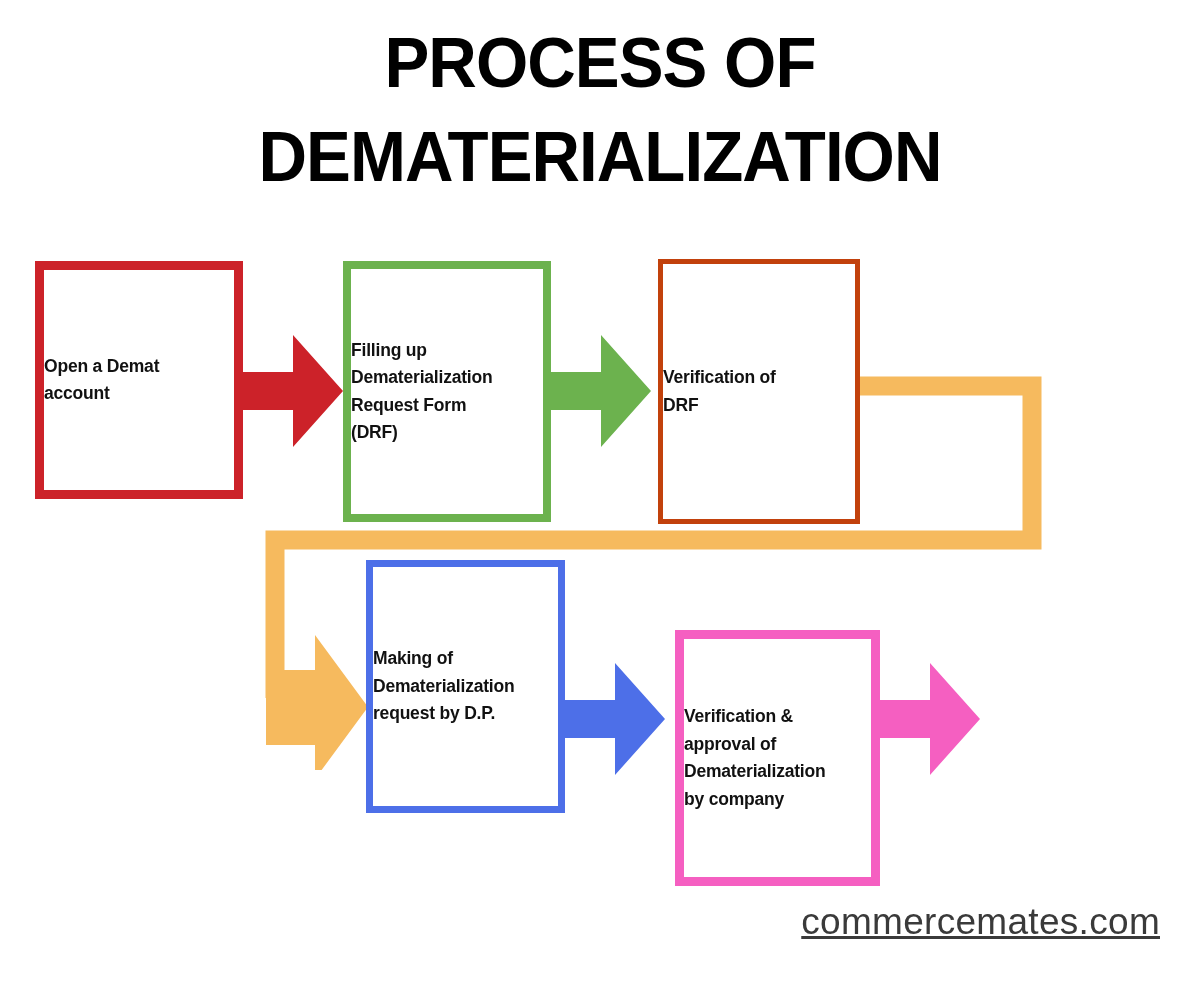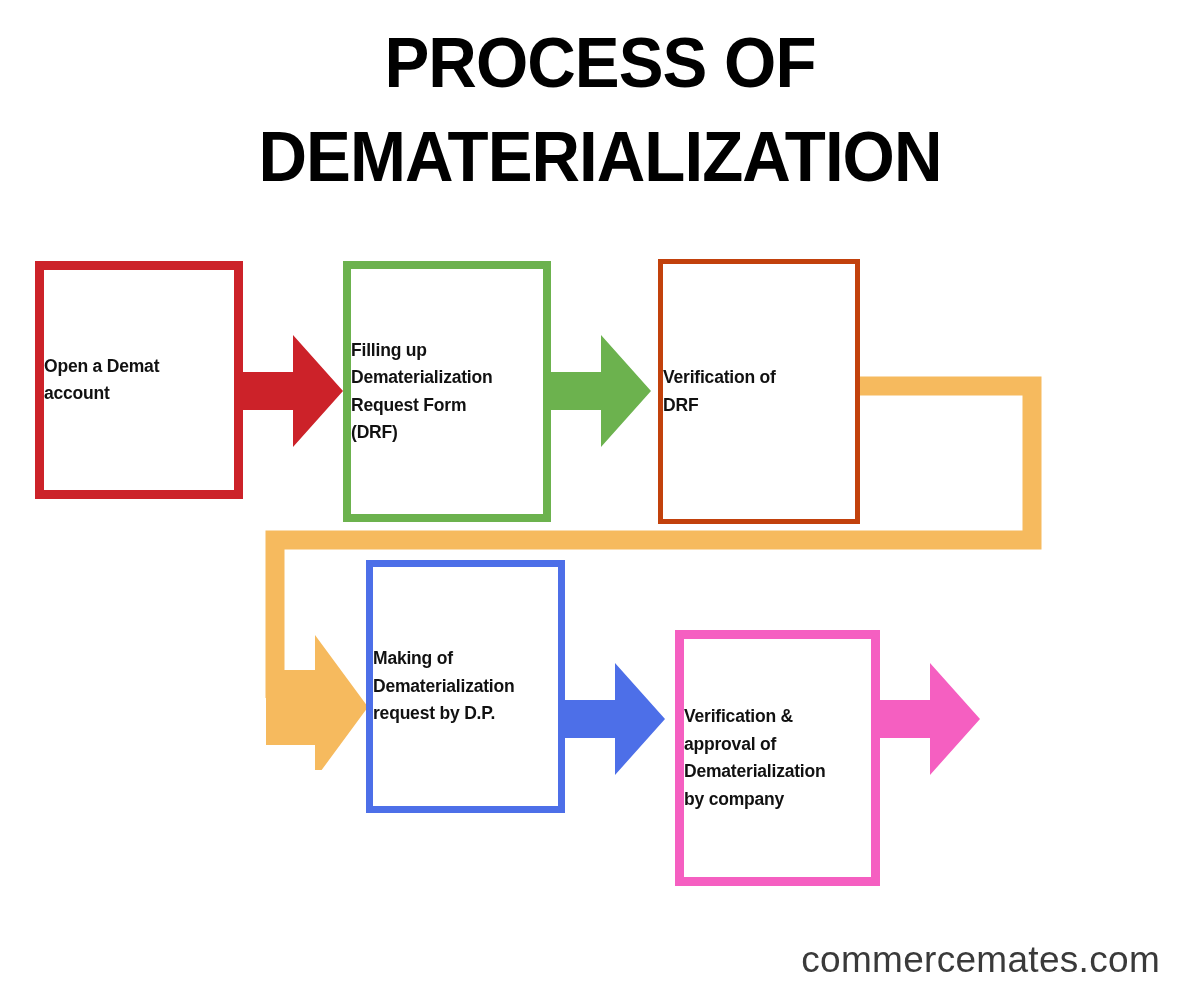--- a/index.html
+++ b/index.html
@@ -72,28 +72,29 @@
   .connector {
     position: absolute;
     z-index: 1;
   }
   .connector svg { display: block; }
 
   
   .footer {
     position: absolute;
     right: 40px;
-    top: 938px;
+    top: 900px;
     font-family: "Liberation Sans", sans-serif;
     font-weight: normal;
     font-size: 37px;
     line-height: 44px;
     color: #3a3a3a;
     letter-spacing: 0.3px;
     white-space: nowrap;
+    text-decoration: underline;
   }
 </style>
 </head>
 <body>
 
 <div id="canvas">
 
   <div class="title-block">
     <span class="title-line">PROCESS OF</span>
     <span class="title-line">DEMATERIALIZATION</span>

